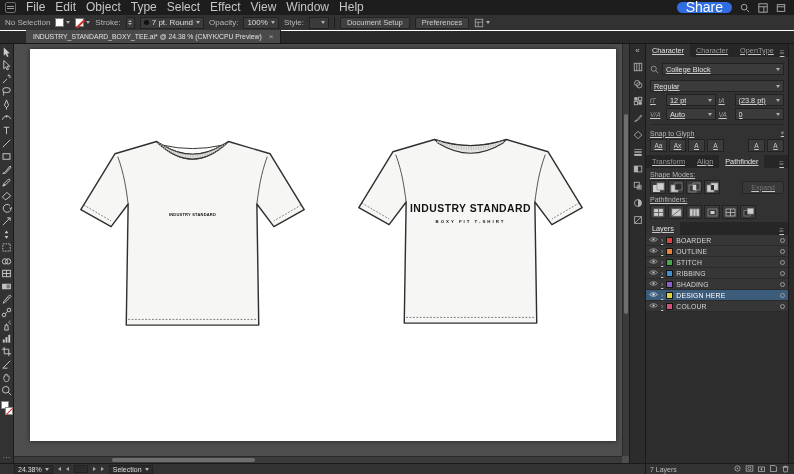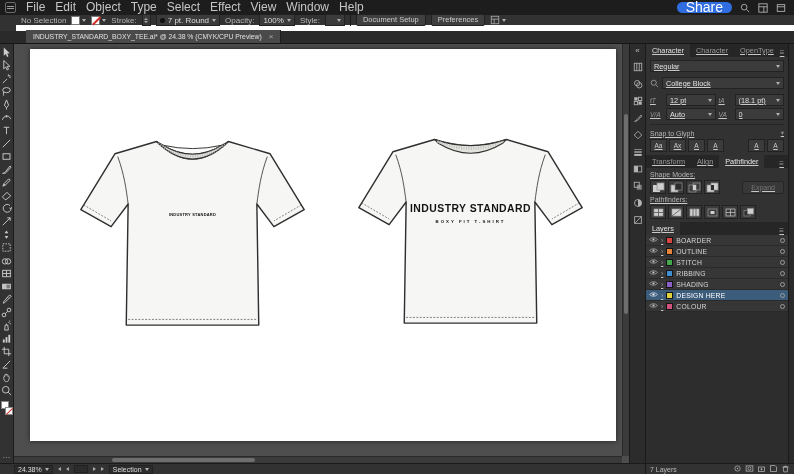--- a/index.html
+++ b/index.html
@@ -9,21 +9,21 @@
   
   .menubar{height:15px;background:#1d1d1d;display:flex;align-items:center;padding:0 5px;flex:0 0 auto;}
   .app-logo{width:11px;height:11px;border:1px solid #6a6a6a;border-radius:2px;margin-right:5px;display:flex;flex-direction:column;justify-content:center;gap:1px;padding:1px;}
   .app-logo i{display:block;height:1px;background:#9a9a9a;}
   .menu-item{font-size:12px;color:#c6c6c6;padding:0 5px;line-height:15px;}
   .menubar-right{margin-left:auto;display:flex;align-items:center;gap:7px;padding-right:3px;}
   .share-btn{background:#2f6de0;color:#fff;border:none;border-radius:7px;font-size:14px;height:11px;line-height:11px;padding:0 9px;font-family:inherit;}
   .mb-icon{width:11px;height:11px;display:flex;align-items:center;justify-content:center;}
 
   
-  .controlbar{height:16px;background:#323232;border-bottom:6px solid #ffffff;display:flex;align-items:center;padding:0 5px;gap:5px;font-size:8px;color:#b8b8b8;flex:0 0 auto;margin-left:16px;}
+  .controlbar{height:16px;background:#323232;border-bottom:1px solid #ffffff;display:flex;align-items:center;padding:0 5px;gap:5px;font-size:8px;color:#b8b8b8;flex:0 0 auto;}
   .caret{width:0;height:0;border-left:2.5px solid transparent;border-right:2.5px solid transparent;border-top:3px solid #b0b0b0;display:inline-block;}
   .combo{display:inline-flex;align-items:center;gap:3px;background:#3b3b3b;border:1px solid #222;height:12px;padding:0 3px;color:#ddd;}
   .swatch{width:9px;height:9px;background:#fff;border:1px solid #777;position:relative;display:inline-block;}
   .swatch.none:after{content:"";position:absolute;left:-1px;top:3.5px;width:11px;height:1.5px;background:#d2302c;transform:rotate(-45deg);}
   .stepper{width:9px;height:12px;background:#3b3b3b;border:1px solid #222;display:flex;flex-direction:column;align-items:center;justify-content:center;gap:1px;}
   .stepper .up{width:0;height:0;border-left:2px solid transparent;border-right:2px solid transparent;border-bottom:2.5px solid #aaa;}
   .stepper .dn{width:0;height:0;border-left:2px solid transparent;border-right:2px solid transparent;border-top:2.5px solid #aaa;}
   .cb-btn{background:#3f3f3f;border:1px solid #222;border-radius:2px;color:#ccc;font-size:7.5px;height:12px;line-height:10px;padding:0 6px;font-family:inherit;}
   .vsep{width:1px;height:11px;background:#1c1c1c;}
   .brush-dot{width:5px;height:5px;border-radius:50%;background:#111;display:inline-block;}
@@ -474,44 +474,44 @@
 
       <div>
         <div class="panel-tabs">
           <span class="ptab active">Character</span>
           <span class="ptab">Character</span>
           <span class="ptab">OpenType</span>
           <span class="pmenu">≡</span>
         </div>
         <div class="panel-body">
           <div class="crow">
-            <span class="field">
-                <span class="val">Regular</span>
-                <span class="caret"></span>
-              </span>
-          </div>
-          <div class="crow">
             <span><svg width="9" height="9" viewBox="0 0 12 12">
                   <circle cx="5" cy="5" r="3.4" fill="none" stroke="#aaa"></circle>
                   <path d="M7.6,7.6 L10.8,10.8" stroke="#aaa"></path>
                 </svg></span>
             <span class="field">
                 <span class="val">College Block</span>
                 <span class="caret"></span>
               </span>
           </div>
           <div class="crow">
+            <span class="field">
+                <span class="val">Regular</span>
+                <span class="caret"></span>
+              </span>
+          </div>
+          <div class="crow">
             <span class="icon-label">tT</span>
             <span class="field">
                 <span class="val">12 pt</span>
                 <span class="caret"></span>
               </span>
             <span class="icon-label">tA</span>
             <span class="field">
-                <span class="val">(18.1 pt)</span>
+                <span class="val">(23.8 pt)</span>
                 <span class="caret"></span>
               </span>
           </div>
           <div class="crow">
             <span class="icon-label">V/A</span>
             <span class="field">
                 <span class="val">Auto</span>
                 <span class="caret"></span>
               </span>
             <span class="icon-label">VA</span>

